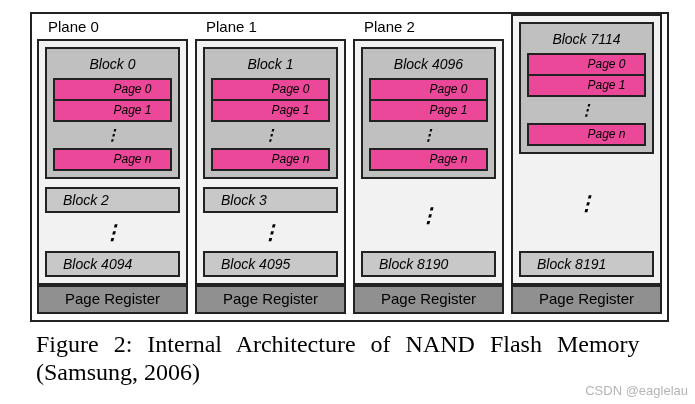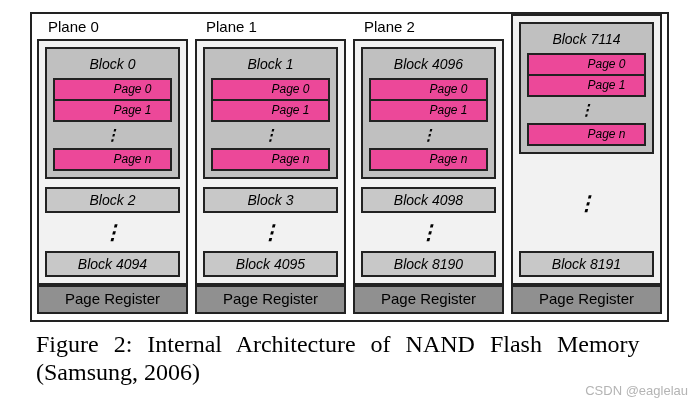--- a/index.html
+++ b/index.html
@@ -68,22 +68,22 @@
   .pages-dots {
     height: 26px; line-height: 26px;
     text-align: center;
     font-weight: 700;
     font-size: 15px;
   }
   .block-bar {
     border: 2px solid var(--frame-border, #222);
     background: var(--block-bar-bg, #c8c8c8);
     height: 22px; line-height: 22px;
-    text-align: center;
     font-size: 14px;
+    padding-left: 16px;
   }
   .block-bar.first { margin-top: 8px; }
   .block-dots {
     flex: 1;
     display: flex; align-items: center; justify-content: center;
     font-weight: 700;
     font-size: 20px;
   }
   .page-register {
     border: 2px solid var(--frame-border, #222);
@@ -158,21 +158,20 @@
     <div class="plane-col">
       <div class="plane-label">Plane 2</div>
       <div class="plane-box">
         <div class="block-box">
           <div class="block-title">Block 4096</div>
           <div class="page-row">Page 0</div>
           <div class="page-row joined">Page 1</div>
           <div class="pages-dots">⋮</div>
           <div class="page-row">Page n</div>
         </div>
-        <div class="block-bar first">Block 4098</div>
         <div class="block-dots">⋮</div>
         <div class="block-bar">Block 8190</div>
       </div>
       <div class="page-register">Page Register</div>
     </div>
 
     <div class="plane-col">
       <div class="plane-box">
         <div class="block-box">
           <div class="block-title">Block 7114</div>

